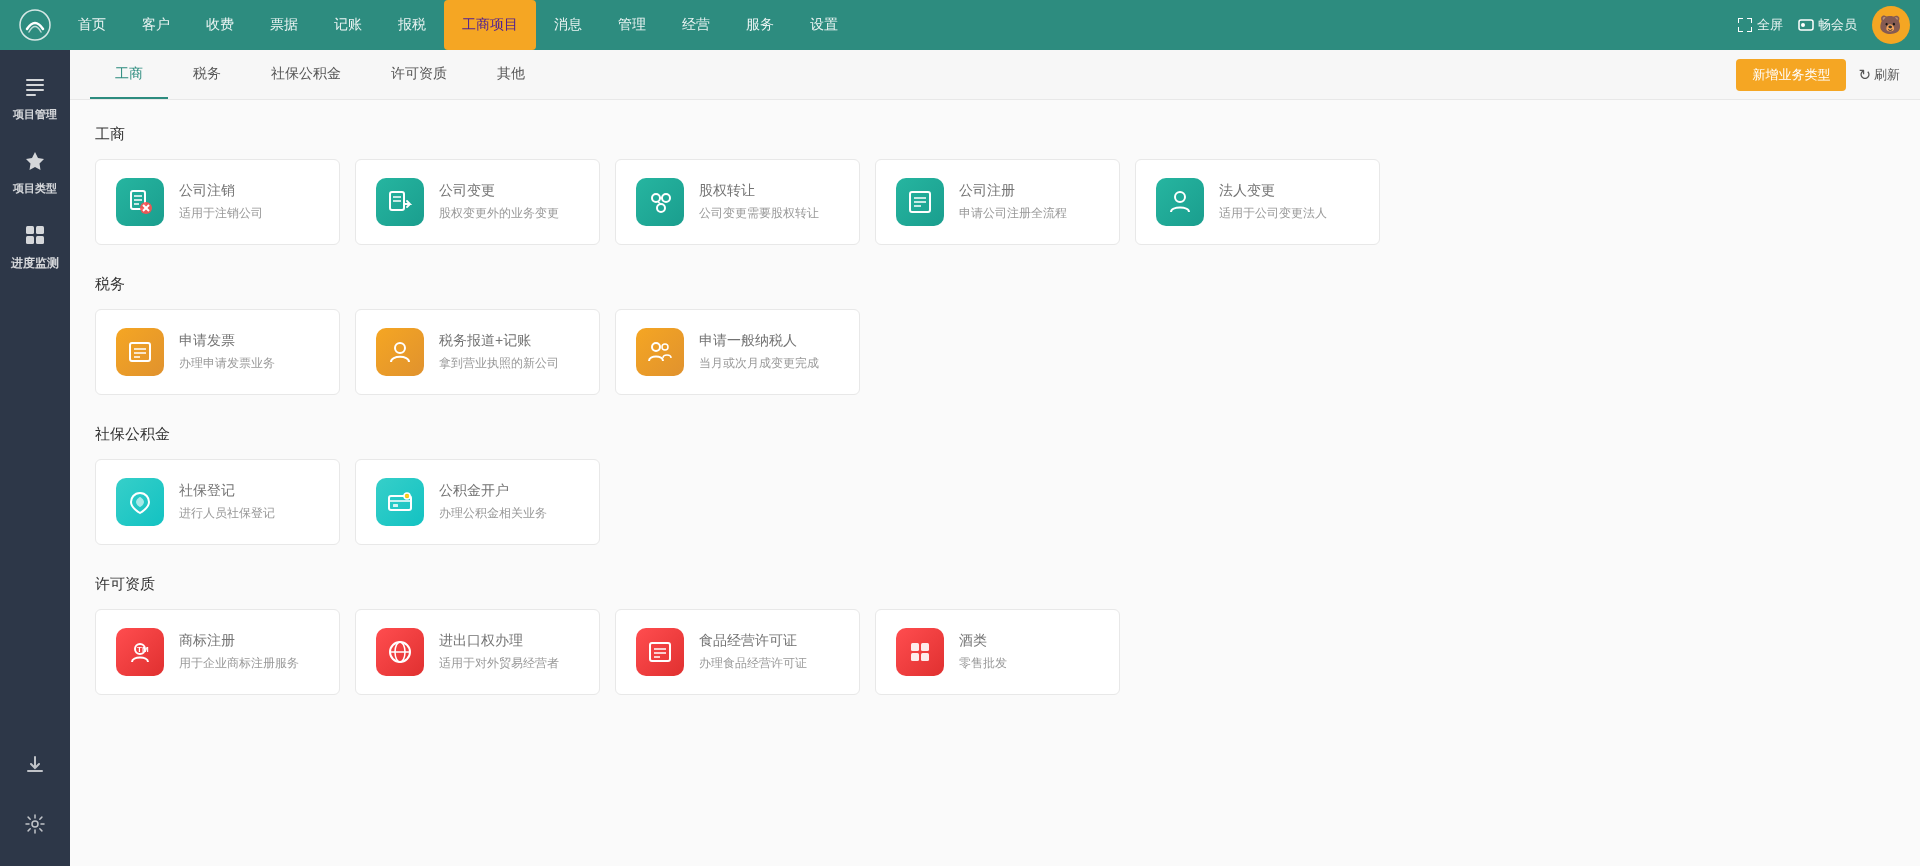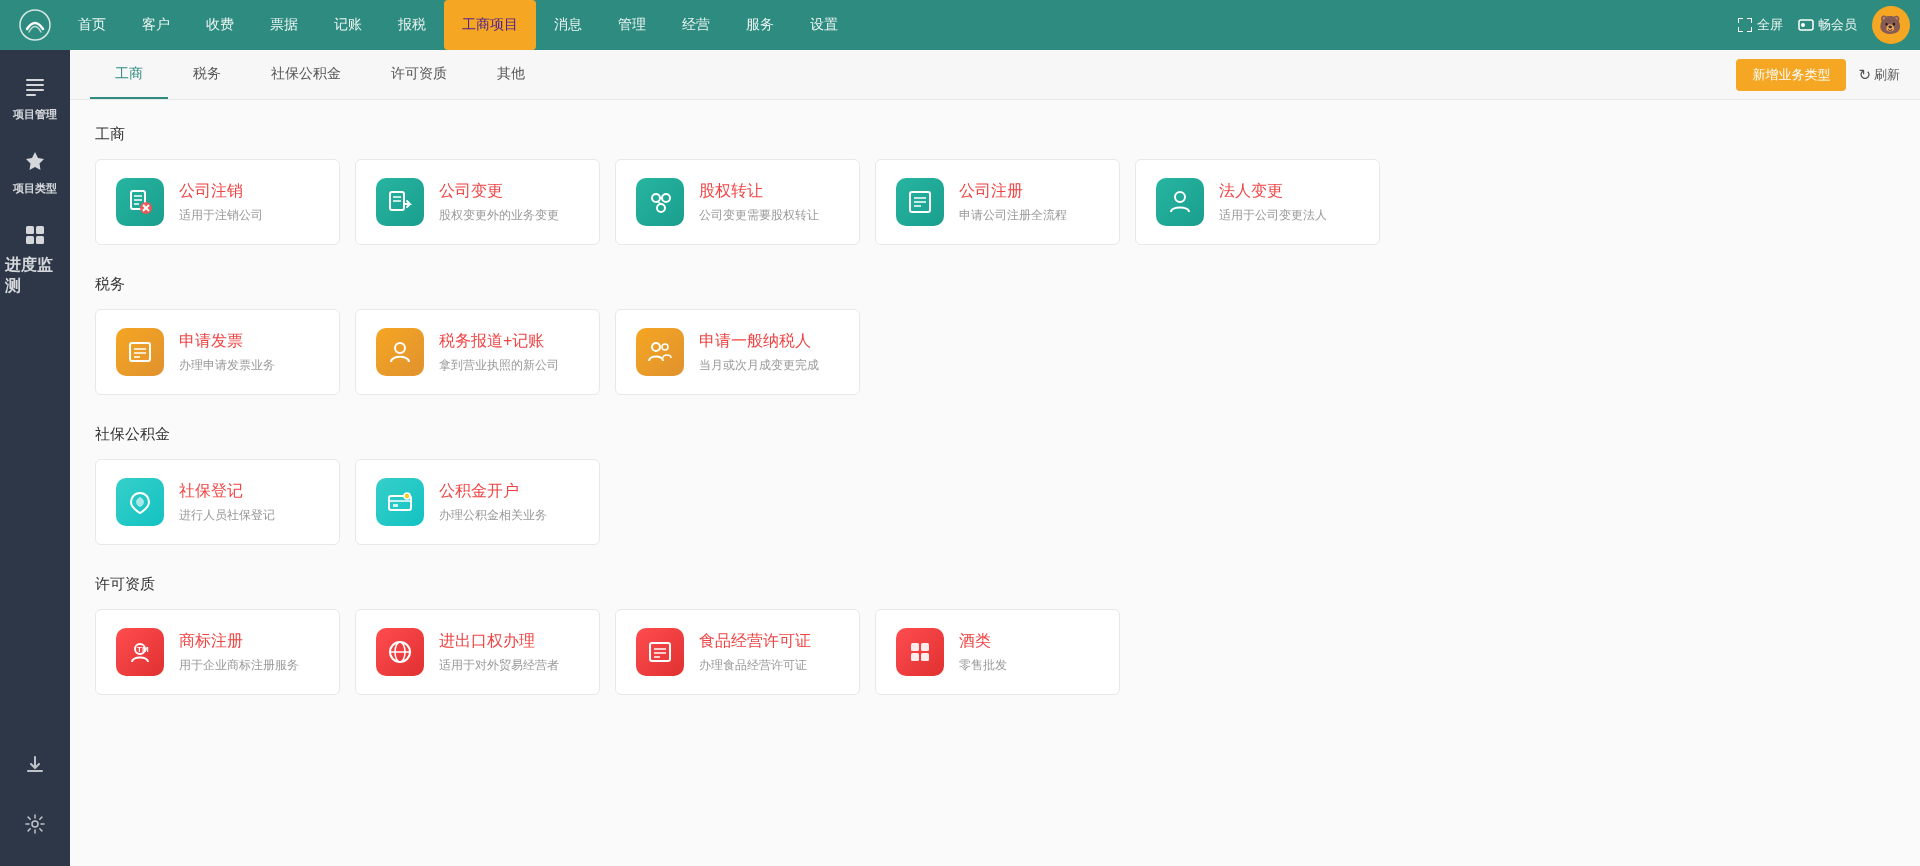--- a/index.html
+++ b/index.html
@@ -218,22 +218,22 @@
       border-radius: 10px;
       display: flex;
       align-items: center;
       justify-content: center;
       color: white;
       font-size: 22px;
       flex-shrink: 0;
     }
     .card-info { flex: 1; }
     .card-title {
-      font-size: 16px;
-      color: #ef4444;
+      font-size: 14px;
+      color: #737373;
       font-weight: 500;
       margin-bottom: 5px;
     }
     .card-desc {
       font-size: 12px;
       color: #999;
     }
 
     
     .scroll-content::-webkit-scrollbar { width: 8px; }
@@ -315,21 +315,21 @@
     </div>
     <div class="sidebar-item">
       <div class="icon-wrap">
         <svg width="22" height="22" viewBox="0 0 22 22" fill="rgba(255,255,255,0.8)">
           <rect x="2" y="2" width="8" height="8" rx="1.5" fill="rgba(255,255,255,0.8)"></rect>
           <rect x="12" y="2" width="8" height="8" rx="1.5" fill="rgba(255,255,255,0.8)"></rect>
           <rect x="2" y="12" width="8" height="8" rx="1.5" fill="rgba(255,255,255,0.8)"></rect>
           <rect x="12" y="12" width="8" height="8" rx="1.5" fill="rgba(255,255,255,0.8)"></rect>
         </svg>
       </div>
-      <span style="font-size:16px; color:rgba(255,255,255,0.8)">进度监测</span>
+      <span style="font-size:12px; color:rgba(255,255,255,0.8)">进度监测</span>
     </div>
     <div class="sidebar-bottom">
       <div class="sidebar-item">
         <div class="icon-wrap">
           <svg width="20" height="20" viewBox="0 0 20 20" fill="rgba(255,255,255,0.7)">
             <path d="M10 2 L10 13 M6 9 L10 13 L14 9" stroke="rgba(255,255,255,0.7)" stroke-width="2" fill="none" stroke-linecap="round"></path>
             <path d="M3 16 L17 16" stroke="rgba(255,255,255,0.7)" stroke-width="2" stroke-linecap="round"></path>
           </svg>
         </div>
       </div>

